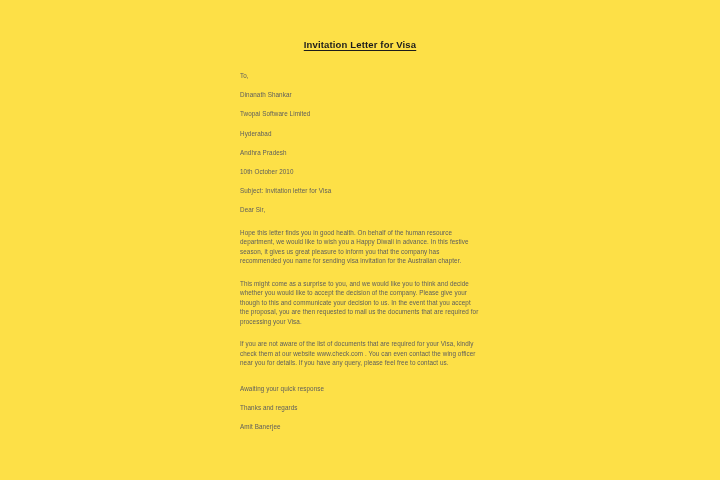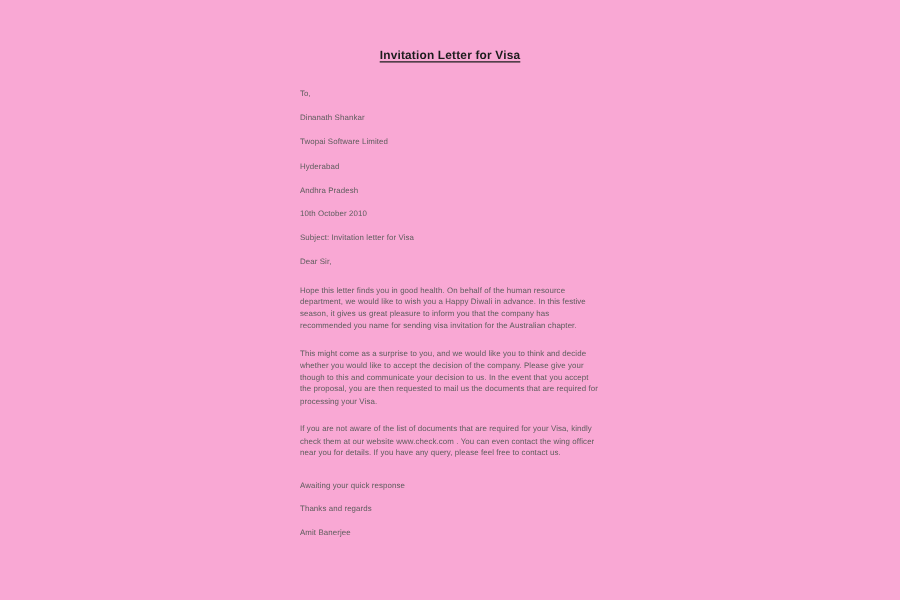--- a/index.html
+++ b/index.html
@@ -11,21 +11,21 @@
     width: 720px;
     height: 480px;
     background: #ffffff;
     font-family: "Liberation Sans", sans-serif;
     overflow: hidden;
   }
   .page {
     position: relative;
     width: 720px;
     height: 480px;
-    background: #f9a8d4;
+    background: #fde047;
   }
   .doc-title {
     position: absolute;
     top: 39px;
     left: 0;
     width: 720px;
     text-align: center;
     font-size: 9.5px;
     font-weight: bold;
     color: #1c1c1c;

